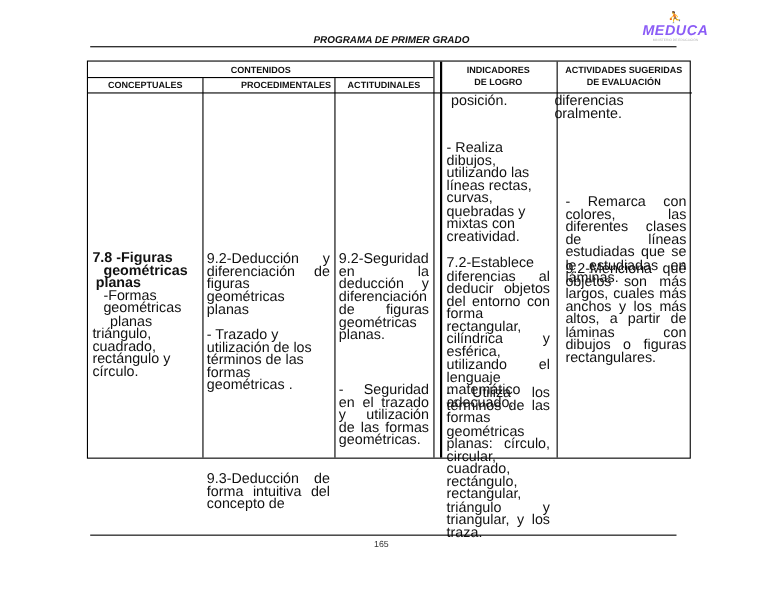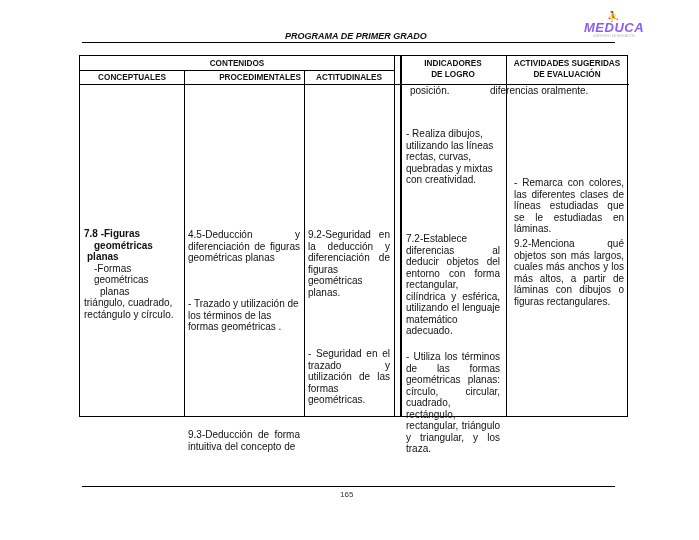--- a/index.html
+++ b/index.html
@@ -9,21 +9,21 @@
   .hdr-line { position:absolute; left:82px; width:533px; top:42px; height:0; border-top:1px solid #000; }
   .logo { position:absolute; left:584px; top:12px; width:60px; height:30px; text-align:center; }
   .logo .mark { display:block; font-size:10px; color:#8a8a8a; line-height:9px; }
   .logo .name { display:block; font-size:13px; font-weight:bold; font-style:italic; color:#8b5cf6; letter-spacing:0.5px; line-height:13px; }
   .logo .sub { display:block; font-size:3px; color:#b5b5b5; line-height:4px; }
 
   .tbl { position:absolute; left:79px; top:55px; width:549px; height:362px; border:1px solid #000; box-sizing:border-box; }
   .vline { position:absolute; top:0; bottom:0; border-left:1px solid #000; }
   .hline { position:absolute; height:0; border-top:1px solid #000; }
   .th { position:absolute; font-size:8.2px; font-weight:bold; text-align:center; line-height:11px; }
-  .cell { position:absolute; font-size:10px; line-height:11.5px; text-align:justify; }
+  .cell { position:absolute; font-size:13px; line-height:11.5px; text-align:justify; }
   .b { font-weight:bold; }
 
   .foot-line { position:absolute; left:82px; width:533px; top:486px; height:0; border-top:1px solid #000; }
   .page-num { position:absolute; left:340px; top:490px; font-size:8px; color:#333; }
 </style>
 </head>
 <body>
 
 <div class="hdr-title">PROGRAMA DE PRIMER GRADO</div>
 <div class="logo">
@@ -53,31 +53,31 @@
   <div class="cell" style="left:4px; top:172px; width:98px; text-align:left;">
     <div class="b">7.8 -Figuras</div>
     <div class="b" style="padding-left:10px;">geométricas</div>
     <div class="b" style="padding-left:3px;">planas</div>
     <div style="padding-left:10px;">-Formas geométricas</div>
     <div style="padding-left:16px;">planas</div>
     <div>triángulo, cuadrado,</div>
     <div>rectángulo y círculo.</div>
   </div>
 
-  <div class="cell" style="left:108px; top:173px; width:112px;">4.5-Deducción y diferenciación de figuras geométricas planas</div>
+  <div class="cell" style="left:108px; top:173px; width:112px;">9.2-Deducción y diferenciación de figuras geométricas planas</div>
   <div class="cell" style="left:108px; top:242px; width:112px; text-align:left;">- Trazado y utilización de los términos de las formas geométricas .</div>
   <div class="cell" style="left:108px; top:373px; width:112px;">9.3-Deducción de forma intuitiva del concepto de</div>
 
   <div class="cell" style="left:228px; top:173px; width:82px;">9.2-Seguridad en la deducción y diferenciación de figuras geométricas planas.</div>
   <div class="cell" style="left:228px; top:292px; width:82px;">- Seguridad en el trazado y utilización de las formas geométricas.</div>
 
   <div class="cell" style="left:330px; top:29px; width:92px;">posición.</div>
   <div class="cell" style="left:326px; top:72px; width:94px; text-align:left;">- Realiza dibujos, utilizando las líneas rectas, curvas, quebradas y mixtas con creatividad.</div>
   <div class="cell" style="left:326px; top:177px; width:94px;">7.2-Establece diferencias al deducir objetos del entorno con forma rectangular, cilíndrica y esférica, utilizando el lenguaje matemático adecuado.</div>
   <div class="cell" style="left:326px; top:295px; width:94px;">- Utiliza los términos de las formas geométricas planas: círculo, circular, cuadrado, rectángulo, rectangular, triángulo y triangular, y los traza.</div>
 
-  <div class="cell" style="left:410px; top:29px; width:110px;">diferencias oralmente.</div>
+  <div class="cell" style="left:424px; top:29px; width:110px;">diferencias oralmente.</div>
   <div class="cell" style="left:434px; top:121px; width:110px;">- Remarca con colores, las diferentes clases de líneas estudiadas que se le estudiadas en láminas.</div>
   <div class="cell" style="left:434px; top:182px; width:110px;">9.2-Menciona qué objetos son más largos, cuales más anchos y los más altos, a partir de láminas con dibujos o figuras rectangulares.</div>
 </div>
 
 <div class="foot-line"></div>
 <div class="page-num">165</div>
 
 </body></html>

